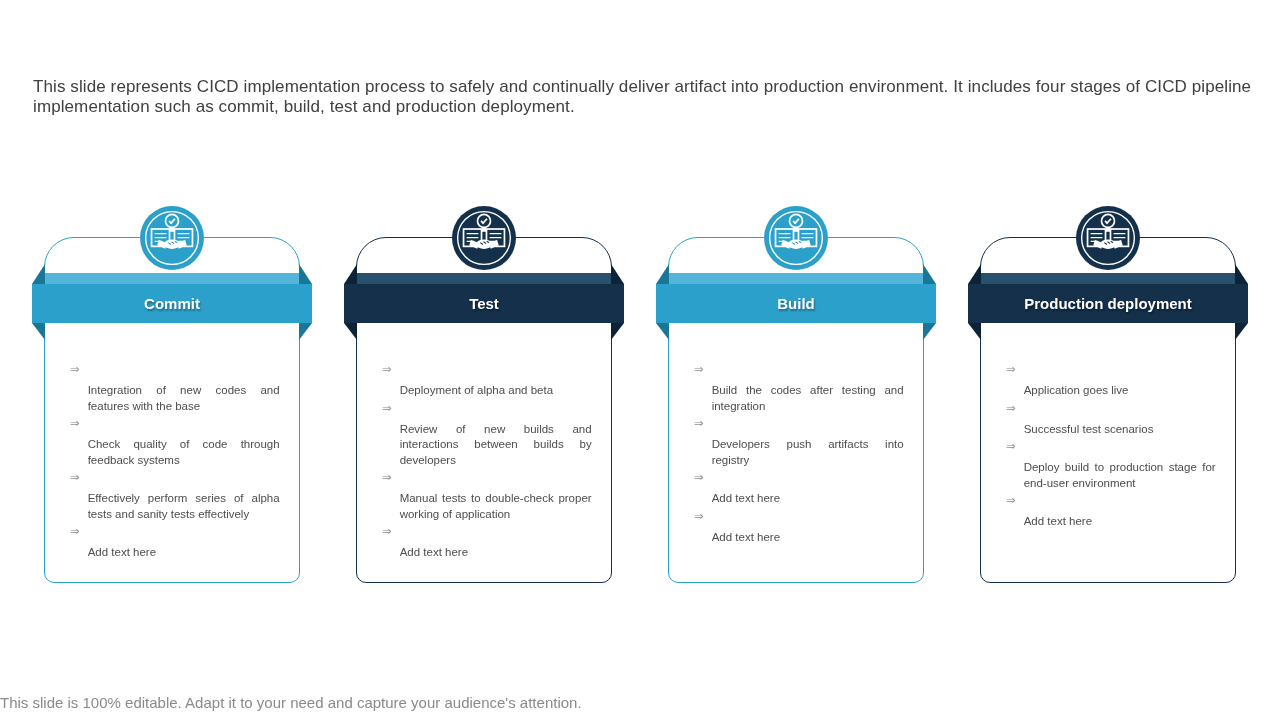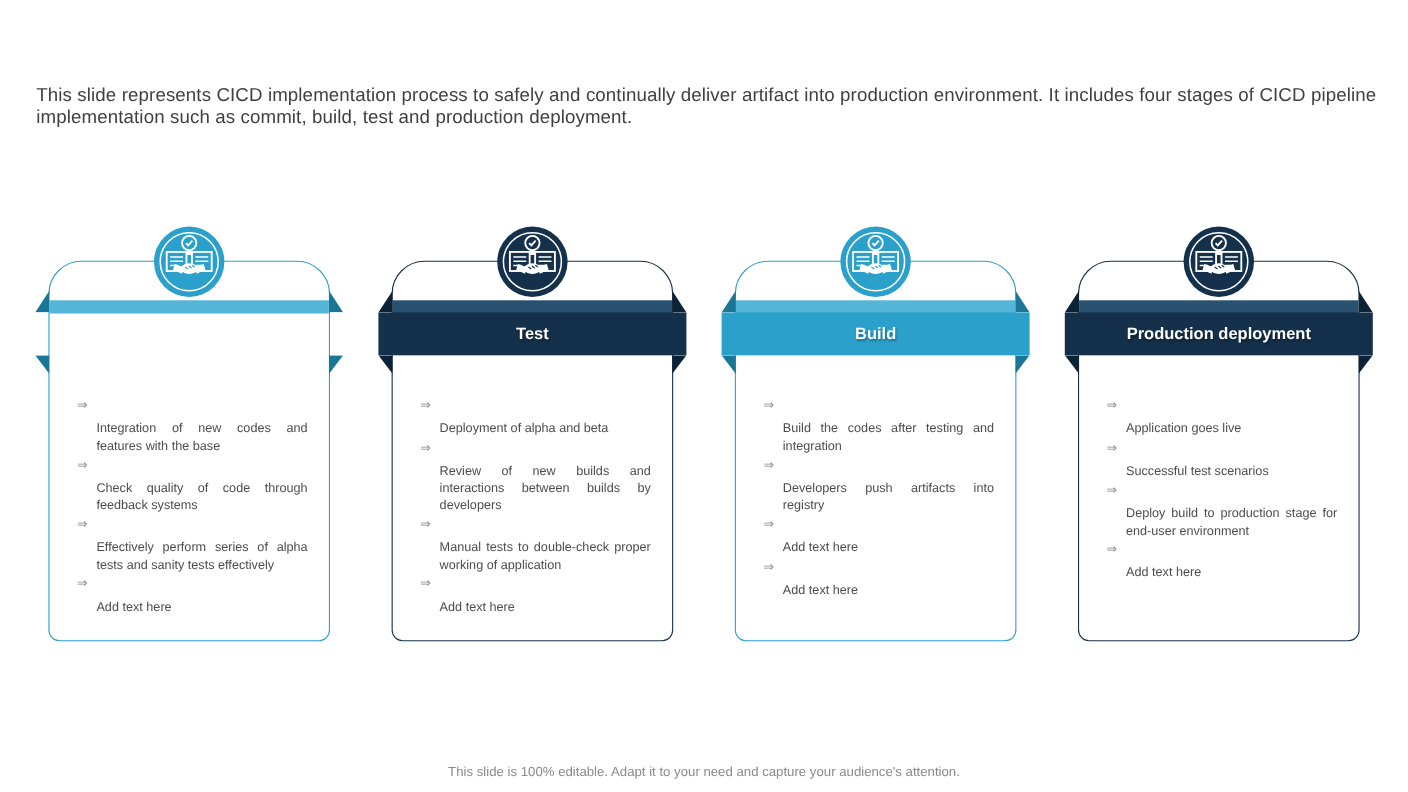--- a/index.html
+++ b/index.html
@@ -46,21 +46,21 @@
              clip-path:polygon(0 0,100% 0,0 100%); }
 
   .bullets { position:absolute; left:25px; right:18px; top:124px;
              margin:0; padding:0; list-style:none; }
   .bullets li { display:flex; gap:8px; margin:0 0 2px 0;
                 font-size:11.5px; line-height:15.5px; color:#4d4d4d; }
   .marker { flex:0 0 auto; color:#8c8c8c; }
   .btext  { text-align:justify; max-width:192px;margin-top:21px; }
 
   .footer { position:absolute; left:0; right:0; top:694px; margin:0;
-            text-align:center; font-size:12px; color:#8a8a8a; }
+            text-align:left; font-size:15px; color:#8a8a8a; }
 </style>
 </head>
 <body>
 
 <div class="slide">
 
   <p class="subtitle">This slide represents CICD implementation process to safely and continually deliver artifact into production environment. It includes four stages of CICD pipeline implementation such as commit, build, test and production deployment.</p>
 
   <section class="card" style="--c: #2BA0CB; --c-light: #55B5D8; --c-dark: #1A7697;">
     <div class="badge">
@@ -76,20 +76,21 @@
         <path d="M11.5 21.3 17.2 23.2 15.6 27 10.5 24.6 Z" fill="#fff"></path>
         <path d="M28.5 21.3 22.8 23.2 24.4 27 29.5 24.6 Z" fill="#fff"></path>
         <ellipse cx="20" cy="24" rx="5" ry="3.1" fill="#fff"></ellipse>
         <path d="M17.6 23l1.7 1.2M19.7 22.4l1.7 1.2M21.7 22l1.5 1.1" stroke="currentColor" stroke-width="0.7" fill="none"></path>
       </svg>
     </div>
     <div class="ribbon">
       <span class="fold fold-tl"></span>
       <span class="fold fold-tr"></span>
       <span class="strip"></span>
+      <div class="band">Commit</div>
       <span class="fold fold-bl"></span>
       <span class="fold fold-br"></span>
     </div>
     <ul class="bullets">
       <li>
           <span class="marker">⇒</span>
           <span class="btext">Integration of new codes and features with the base</span>
         </li>
       <li>
           <span class="marker">⇒</span>

